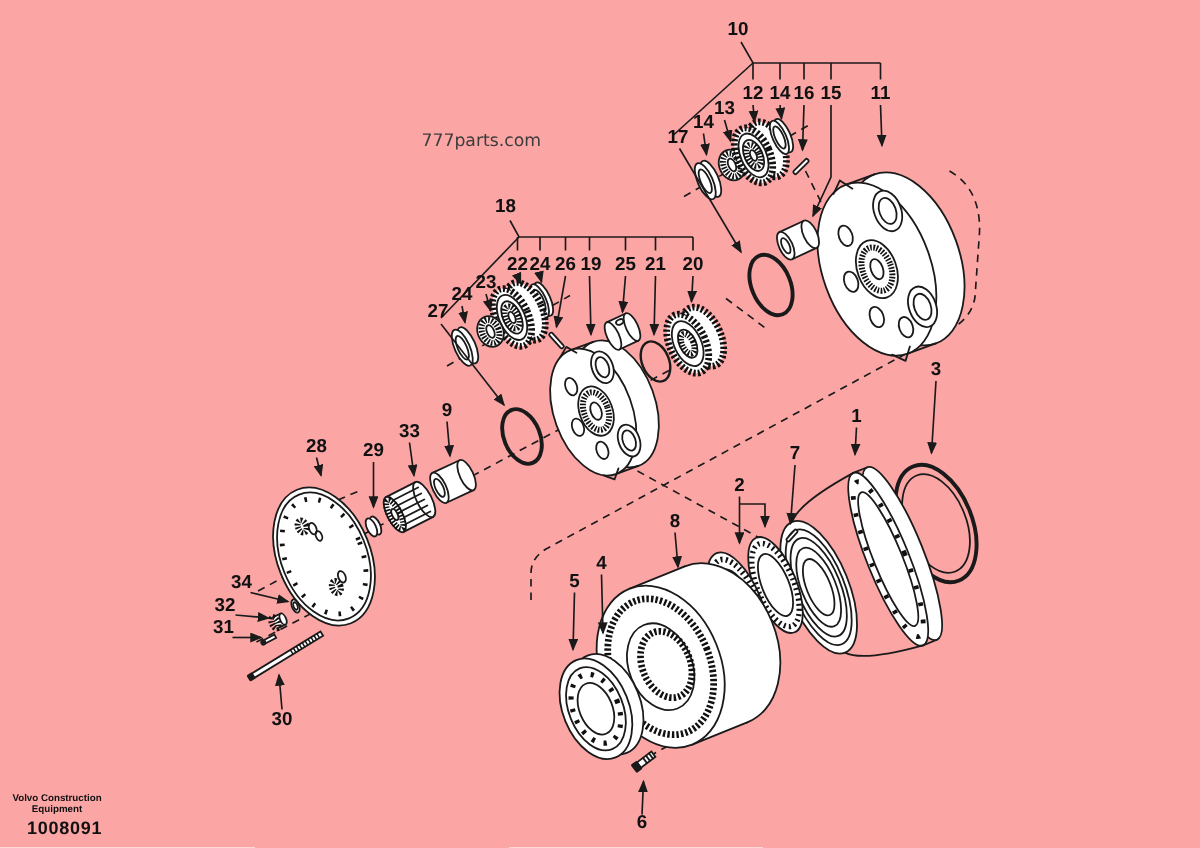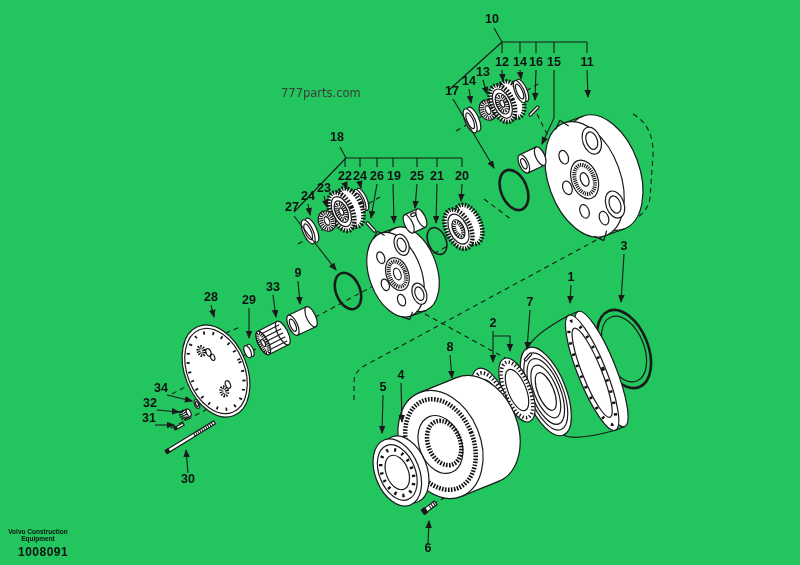--- a/index.html
+++ b/index.html
@@ -1,16 +1,16 @@
 <!DOCTYPE html>
 <html><head>
 <meta charset="utf-8">
 <style>
   html,body{margin:0;padding:0;background:#fff;}
-  .stage{position:relative;width:800px;height:565px;background:#22c55e;overflow:hidden;
+  .stage{position:relative;width:800px;height:565px;background:#fca5a5;overflow:hidden;
          font-family:"Liberation Sans",sans-serif;}
   svg{position:absolute;left:0;top:0;}
   
   .s{stroke:#1a1a1a;fill:none;stroke-width:1.2;stroke-linecap:round;}
   .w{stroke:#1a1a1a;fill:#fff;stroke-width:1.2;}
   .teeth{stroke:#111;fill:#fff;stroke-width:4.5;stroke-dasharray:1.6 1.4;}
   .teethn{stroke:#111;fill:none;stroke-width:4.5;stroke-dasharray:1.6 1.4;}
   .knurl{stroke:#111;fill:none;stroke-width:4;stroke-dasharray:1.1 1;}
   .holes{stroke:#111;fill:none;}
   .dash{stroke:#1a1a1a;fill:none;stroke-width:1.1;stroke-dasharray:5 4;}

